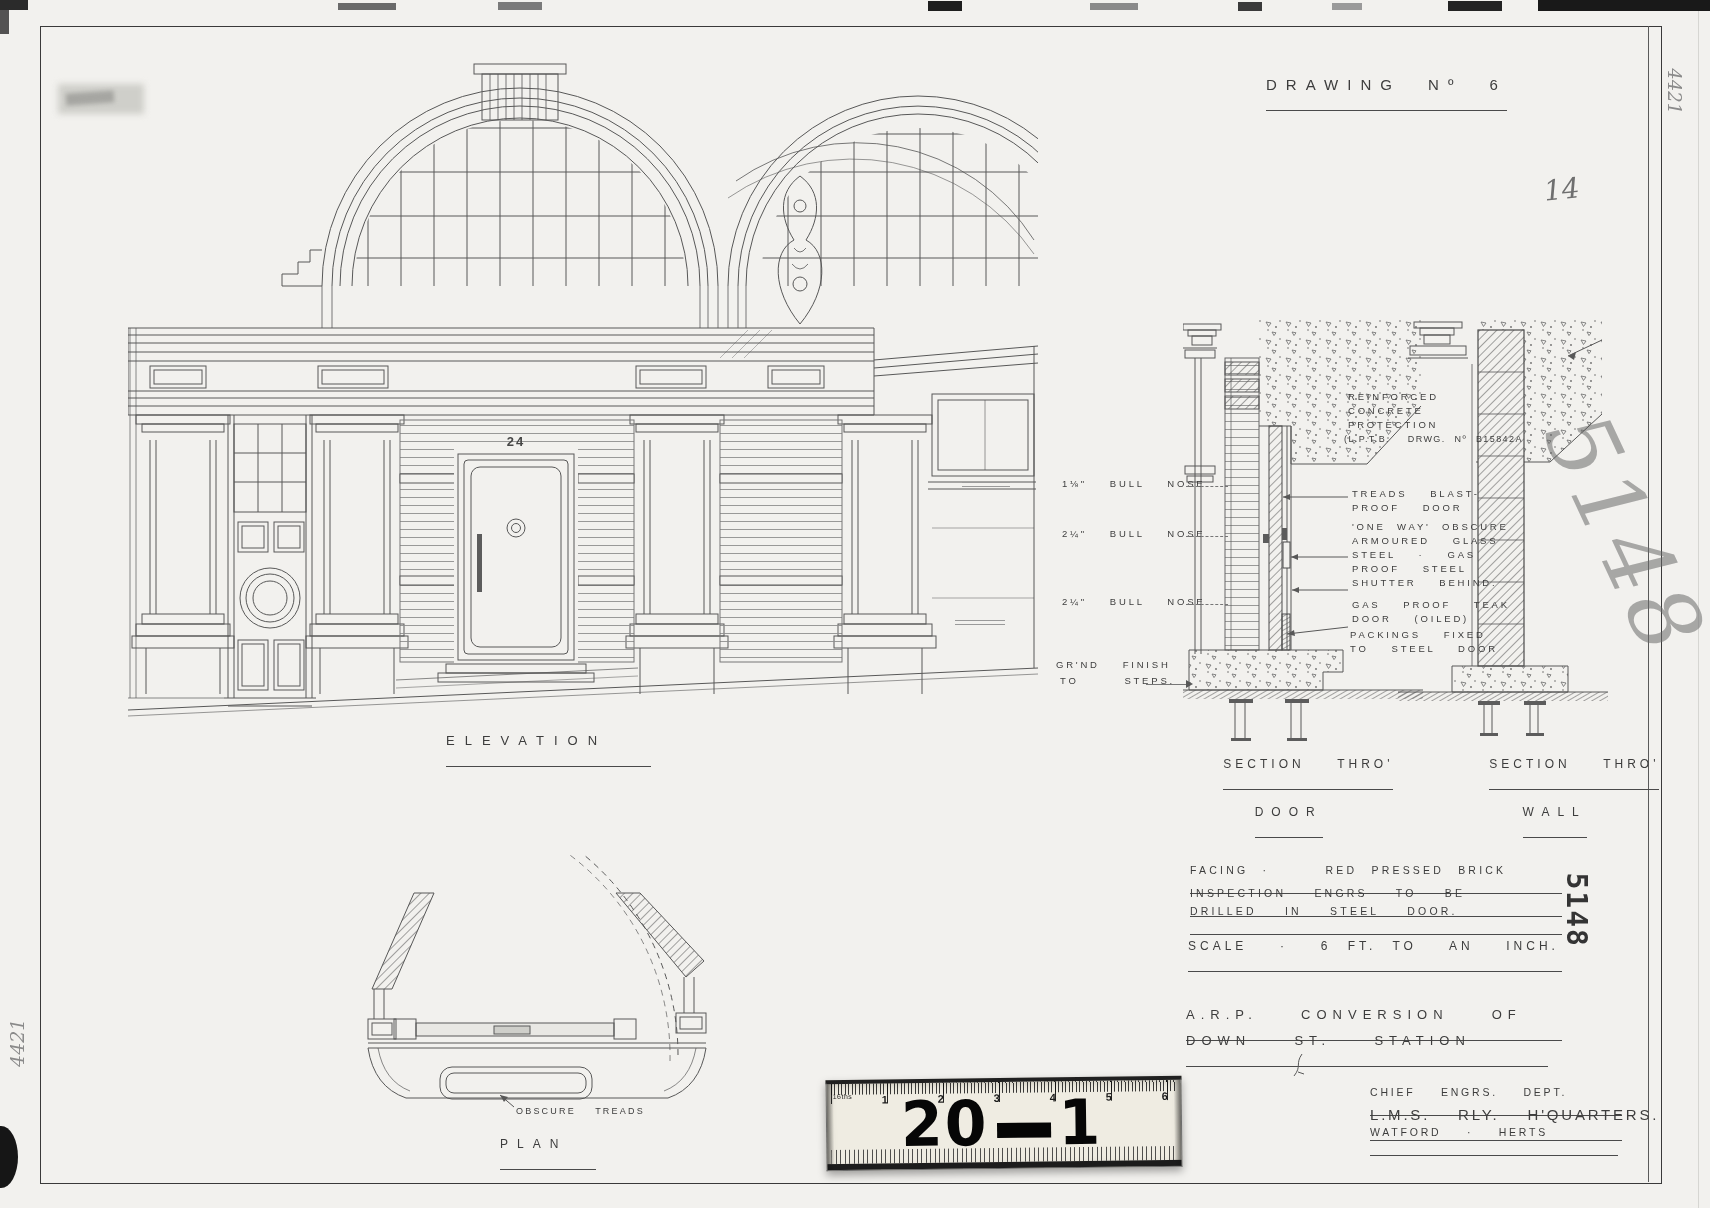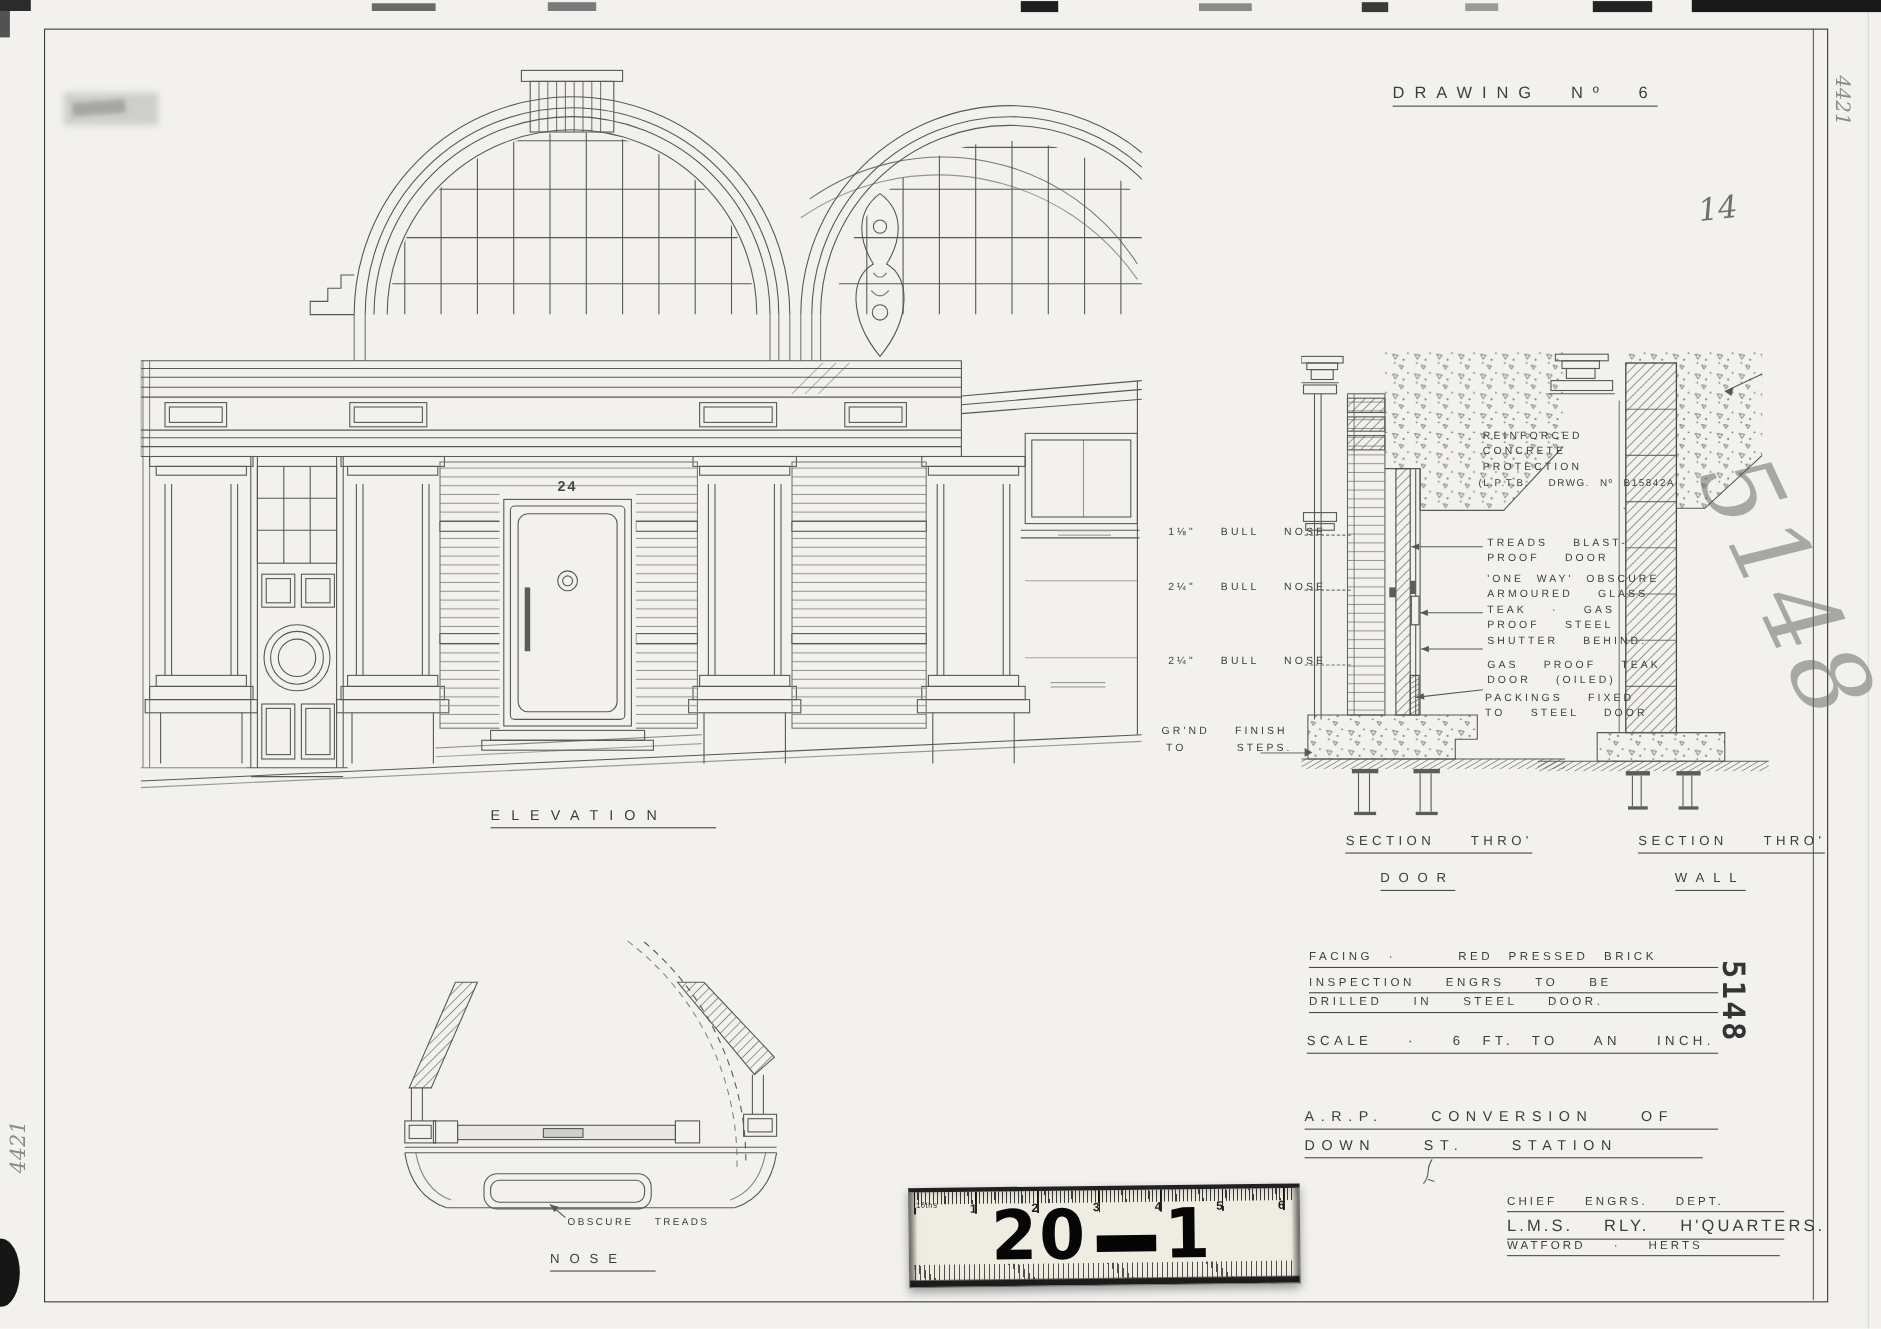--- a/index.html
+++ b/index.html
@@ -1,21 +1,21 @@
 <!DOCTYPE html>
 <html><head>
 <meta charset="utf-8">
 <style>
   html,body{margin:0;padding:0;background:#ffffff;}
   #sheet{position:relative;width:1710px;height:1208px;background:#f2f1ee;overflow:hidden;
          font-family:"Liberation Sans",sans-serif;}
   .abs{position:absolute;}
   
   .t{position:absolute;white-space:pre;color:#3d3d3d;font-family:"Liberation Sans",sans-serif;line-height:1.15;}
-  .u{border-bottom:1.5px solid #4a4a4a;padding-bottom:3px;display:inline-block;}
+  .u{border-bottom:1.5px solid #4a4a4a;padding-bottom:17px;display:inline-block;}
   .h1{font-size:15px;letter-spacing:9px;word-spacing:14px;}
   .h2{font-size:13px;letter-spacing:6px;word-spacing:12px;}
   .h3{font-size:12px;letter-spacing:4px;word-spacing:9px;}
   .n {font-size:10.5px;letter-spacing:3.2px;word-spacing:8px;}
   .s {font-size:9.5px;letter-spacing:2.8px;word-spacing:6px;}
   .s2{font-size:9px;letter-spacing:2.2px;word-spacing:5px;}
   .hw{font-family:"DejaVu Serif",serif;font-style:italic;color:#6f6f6f;}
   
   svg.draw{position:absolute;overflow:hidden;}
   svg.draw path,svg.draw line,svg.draw rect,svg.draw circle,svg.draw polygon,svg.draw polyline
@@ -363,21 +363,21 @@
   <div class="t s" style="left:1348px;top:392px">REINFORCED</div>
   <div class="t s" style="left:1348px;top:406px">CONCRETE</div>
   <div class="t s" style="left:1348px;top:420px">PROTECTION</div>
   <div class="t s2" style="left:1344px;top:434px;letter-spacing:1.4px">(L.P.T.B.  DRWG. Nº B15842A</div>
 
   <div class="t s" style="left:1352px;top:489px">TREADS  BLAST-</div>
   <div class="t s" style="left:1352px;top:503px">PROOF  DOOR</div>
 
   <div class="t s" style="left:1352px;top:522px">'ONE WAY' OBSCURE</div>
   <div class="t s" style="left:1352px;top:536px">ARMOURED  GLASS</div>
-  <div class="t s" style="left:1352px;top:550px">TEAK  ·  GAS</div>
+  <div class="t s" style="left:1352px;top:550px">STEEL  ·  GAS</div>
   <div class="t s" style="left:1352px;top:564px">PROOF  STEEL</div>
   <div class="t s" style="left:1352px;top:578px">SHUTTER  BEHIND.</div>
 
   <div class="t s" style="left:1352px;top:600px">GAS  PROOF  TEAK</div>
   <div class="t s" style="left:1352px;top:614px">DOOR  (OILED)</div>
 
   <div class="t s" style="left:1350px;top:630px">PACKINGS  FIXED</div>
   <div class="t s" style="left:1350px;top:644px">TO  STEEL  DOOR</div>
 
   <svg class="draw" style="left:348px;top:855px" width="390" height="290" viewBox="0 0 390 290">
@@ -408,21 +408,21 @@
       <path d="M20,193 Q26,232 58,243 M358,193 Q352,232 320,243"></path>
       <path d="M30,193 Q36,226 62,236 M348,193 Q342,226 316,236" opacity=".7"></path>
       <path d="M58,243 H320"></path>
       <rect x="92" y="212" width="152" height="32" rx="12"></rect>
       <rect x="98" y="218" width="140" height="20" rx="8"></rect>
       <path d="M166,252 L152,240"></path>
         <polygon points="152,240 160,242 156,247" style="fill:#585858;stroke:none"></polygon>
     </g>
   </svg>
   <div class="t s2" style="left:516px;top:1106px">OBSCURE  TREADS</div>
-  <div class="t h3" style="left:500px;top:1138px"><span class="u" style="width:96px;letter-spacing:9px">NOSE</span></div>
+  <div class="t h3" style="left:500px;top:1138px"><span class="u" style="width:96px;letter-spacing:9px">PLAN</span></div>
 
   <div class="t n" style="left:1190px;top:864px"><span class="u" style="width:372px">FACING ·    RED PRESSED BRICK</span></div>
   <div class="t n" style="left:1190px;top:887px"><span class="u" style="width:372px">INSPECTION  ENGRS  TO  BE</span></div>
   <div class="t n" style="left:1190px;top:905px"><span class="u" style="width:372px">DRILLED  IN  STEEL  DOOR.</span></div>
   <div class="t h3" style="left:1188px;top:940px"><span class="u" style="width:374px">SCALE  ·  6 FT. TO  AN  INCH.</span></div>
 
   <div class="t h2" style="left:1186px;top:1008px"><span class="u" style="width:376px">A.R.P.  CONVERSION  OF</span></div>
   <div class="t h2" style="left:1186px;top:1034px"><span class="u" style="width:362px">DOWN  ST.  STATION</span></div>
 
   <svg class="draw" style="left:1290px;top:1052px" width="24" height="26" viewBox="0 0 24 26">

